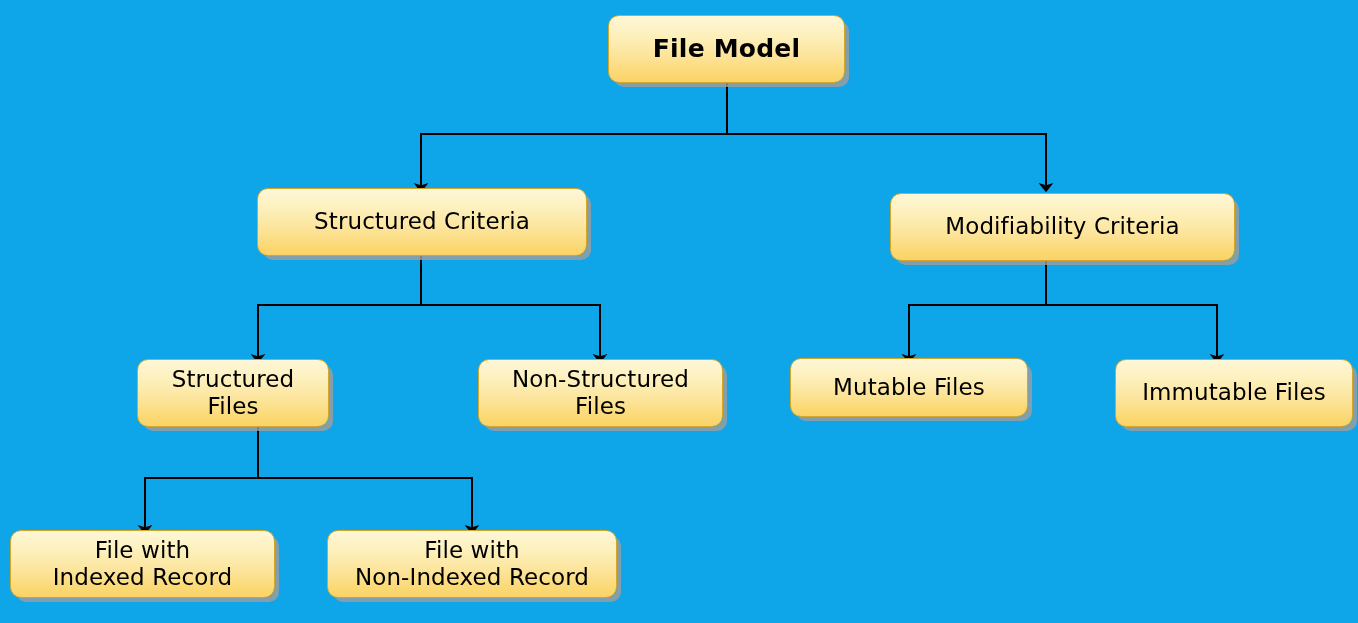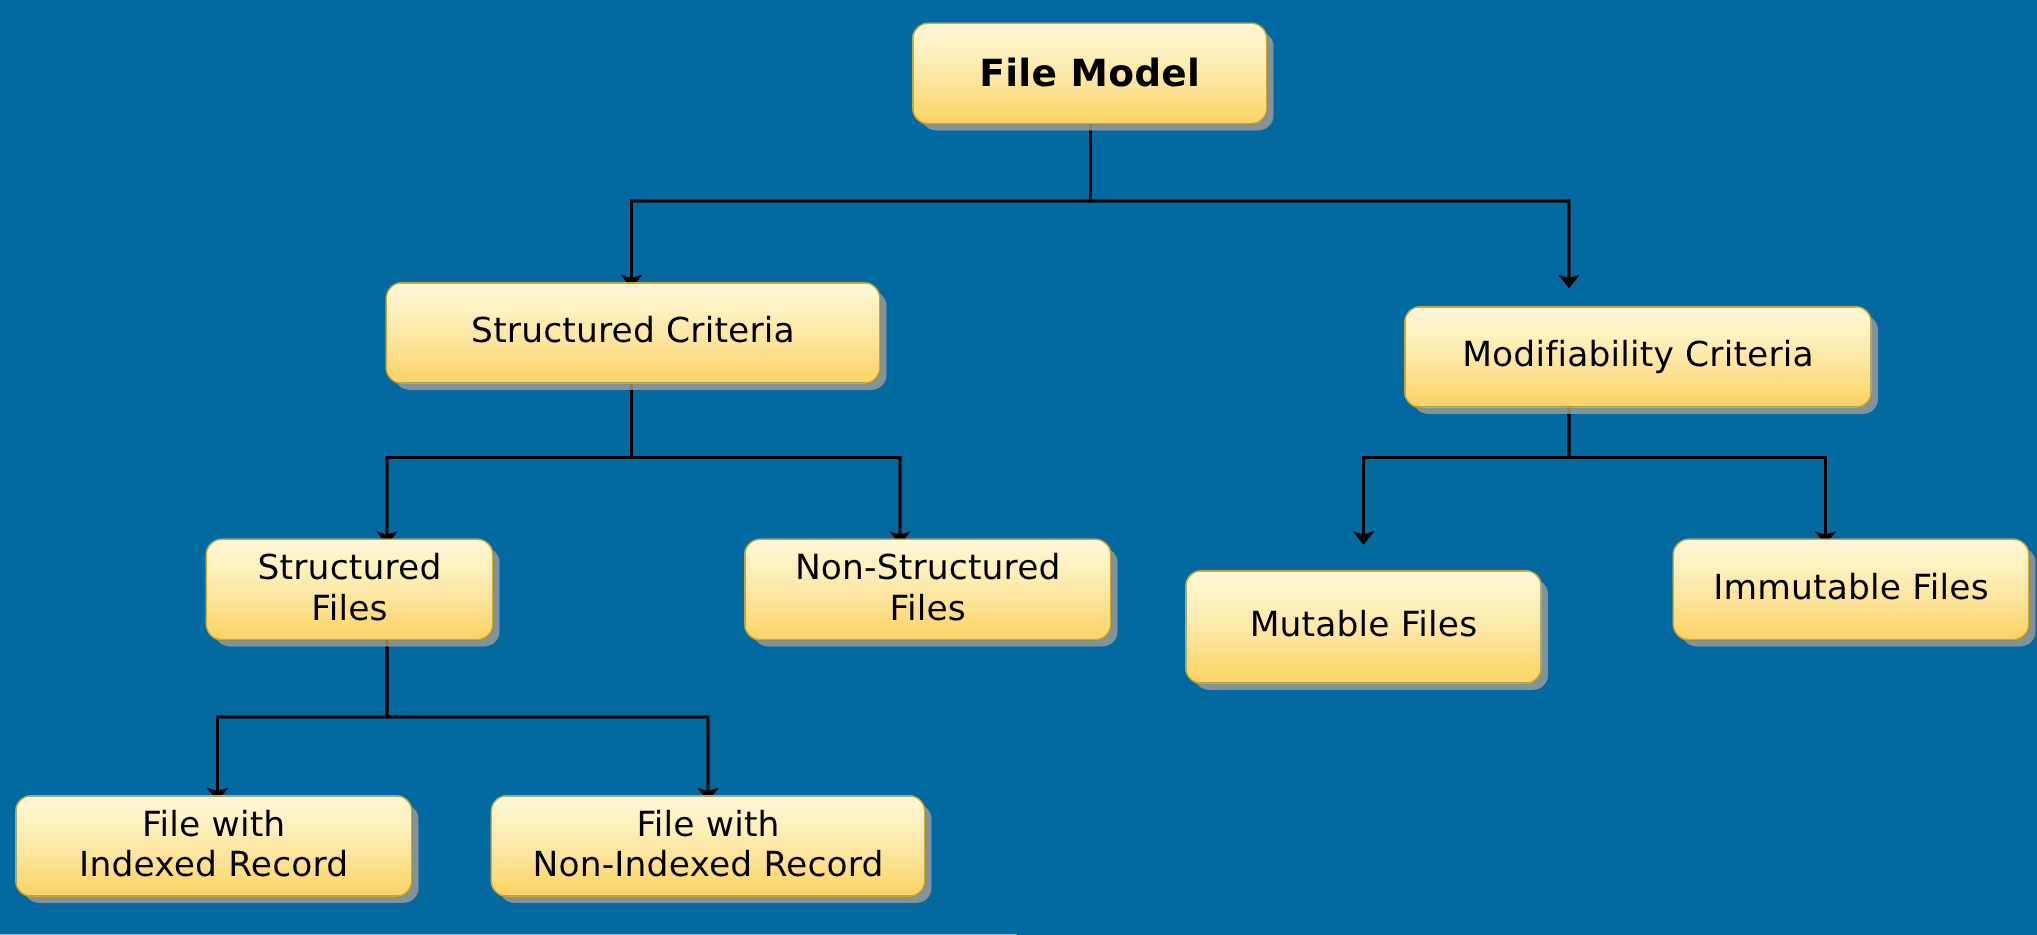--- a/index.html
+++ b/index.html
@@ -8,21 +8,21 @@
     padding: 0;
     background: #ffffff;
   }
   body {
     font-family: "DejaVu Sans", sans-serif;
   }
   #canvas {
     position: relative;
     width: 1358px;
     height: 623px;
-    background: #0369a1;
+    background: #0ea5e9;
     overflow: hidden;
   }
   #edge-layer {
     position: absolute;
     left: 0;
     top: 0;
     width: 1358px;
     height: 623px;
     pointer-events: none;
   }
@@ -80,25 +80,25 @@
         <path d="M 1046 256 L 1046 305 L 909 305 L 909 358" marker-end="url(#arrowhead)" stroke-linecap="butt" stroke-linejoin="miter"></path>
         <path d="M 1046 256 L 1046 305 L 1217 305 L 1217 358" marker-end="url(#arrowhead)" stroke-linecap="butt" stroke-linejoin="miter"></path>
         <path d="M 258 427 L 258 478 L 145 478 L 145 529" marker-end="url(#arrowhead)" stroke-linecap="butt" stroke-linejoin="miter"></path>
         <path d="M 258 427 L 258 478 L 472 478 L 472 529" marker-end="url(#arrowhead)" stroke-linecap="butt" stroke-linejoin="miter"></path>
       </g>
   </svg>
 
   <div id="node-group">
       <div class="node root" style="left: 608px; top: 15px; width: 237px; height: 68px;"><span class="node-label">File Model</span></div>
       <div class="node" style="left: 257px; top: 188px; width: 330px; height: 68px;"><span class="node-label">Structured Criteria</span></div>
-      <div class="node" style="left: 890px; top: 204px; width: 312px; height: 68px; margin-left: 46px;"><span class="node-label">Modifiability Criteria</span></div>
+      <div class="node" style="left: 890px; top: 193px; width: 345px; height: 68px;"><span class="node-label">Modifiability Criteria</span></div>
       <div class="node" style="left: 137px; top: 359px; width: 192px; height: 68px;"><span class="node-label">Structured Files</span></div>
-      <div class="node" style="left: 496px; top: 359px; width: 245px; height: 68px;"><span class="node-label">Non-Structured
+      <div class="node" style="left: 478px; top: 359px; width: 245px; height: 68px;"><span class="node-label">Non-Structured
 Files</span></div>
-      <div class="node" style="left: 790px; top: 380px; width: 238px; height: 76px;"><span class="node-label">Mutable Files</span></div>
+      <div class="node" style="left: 790px; top: 358px; width: 238px; height: 59px;"><span class="node-label">Mutable Files</span></div>
       <div class="node" style="left: 1115px; top: 359px; width: 238px; height: 68px;"><span class="node-label">Immutable Files</span></div>
       <div class="node" style="left: 10px; top: 530px; width: 265px; height: 68px;"><span class="node-label">File with
 Indexed Record</span></div>
       <div class="node" style="left: 327px; top: 530px; width: 290px; height: 68px;"><span class="node-label">File with
 Non-Indexed Record</span></div>
     </div>
 
 </div>
 
 </body></html>

